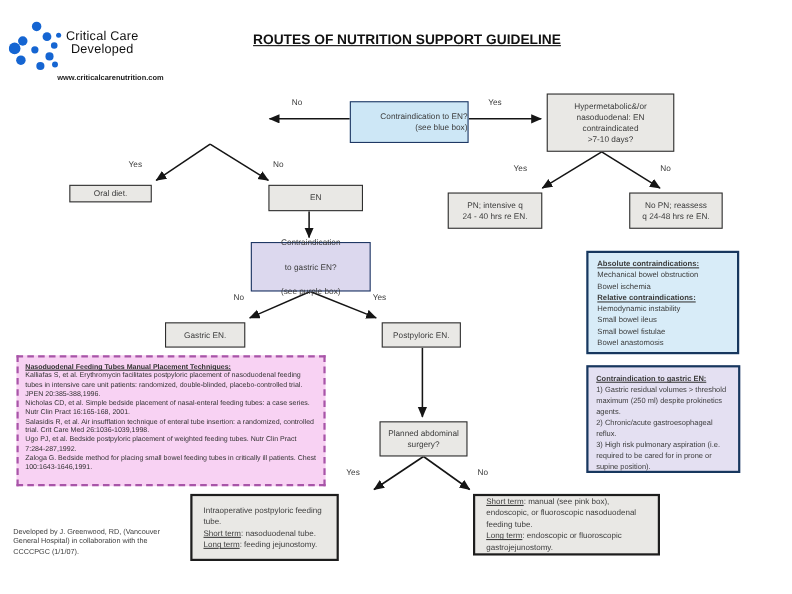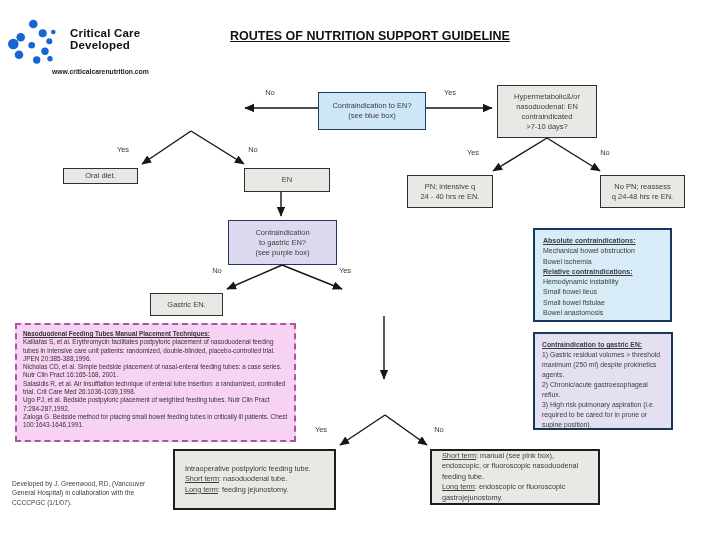--- a/index.html
+++ b/index.html
@@ -1,27 +1,27 @@
 <!DOCTYPE html>
 <html><head>
 <meta charset="utf-8">
 <style>
   html,body{margin:0;padding:0;}
   body{font-family:"Liberation Sans",sans-serif;background:#888;}
   .page{position:relative;width:720px;height:540px;background:#ffffff;overflow:hidden;}
 
   
   .logo-icon{position:absolute;left:8px;top:18px;}
-  .logo-text{position:absolute;left:70px;top:27px;font-weight:bold;font-size:11.5px;line-height:12px;color:#111;letter-spacing:.2px;}
+  .logo-text{position:absolute;left:60px;top:27px;font-weight:normal;font-size:11.5px;line-height:12px;color:#111;letter-spacing:.2px;text-align:center;}
   .website{position:absolute;left:52px;top:68px;font-size:6.8px;font-weight:bold;color:#222;}
   .title{position:absolute;left:220px;top:29px;width:300px;text-align:center;font-size:12.5px;font-weight:bold;text-decoration:underline;color:#111;}
 
   
   .node{position:absolute;background:#e9e8e5;border:1.5px solid #2f2f2f;display:flex;flex-direction:column;align-items:center;justify-content:center;text-align:center;font-size:7.5px;line-height:10px;color:#3c3c3c;box-sizing:border-box;}
-  .node.blue{background:#cde7f6;border-color:#1f3864;}
+  .node.blue{background:#cde7f6;border-color:#1f3864;align-items:flex-end;}
   .node.purple{background:#dcd8ee;border-color:#1f3864;}
   .node.thick{border-width:2px;border-color:#1d1d1d;}
 
   
   .infobox{position:absolute;box-sizing:border-box;text-align:left;color:#3c3c3c;}
   .blue-info{background:#d8ecf8;border:2.5px solid #17375e;font-size:7px;line-height:10.3px;padding:6px 8px;}
   .purple-info{background:#e4e0f2;border:2.5px solid #17375e;font-size:6.8px;line-height:10px;padding:6px 7px;}
   .pink-box{background:#f8d2f3;border:2px dashed #a855a8;font-size:6.4px;line-height:8.3px;padding:5px 6px;color:#333;}
   .bottom-box{justify-content:center;align-items:flex-start;text-align:left;font-size:7.3px;line-height:10.5px;padding:8px 10px;}
 
@@ -80,58 +80,65 @@
       <line x1="385" y1="415" x2="427" y2="445" marker-end="url(#ah)"></line>
     </g>
   </svg>
 
 
   <div class="node blue" style="left:318px;top:92px;width:108px;height:38px;">
     <div>Contraindication to EN?</div>
     <div>(see blue box)</div>
   </div>
 
-  <div class="node" style="left:497px;top:85px;width:100px;height:53px;">
+  <div class="node" style="left:497px;top:85px;width:116px;height:53px;">
     <div>Hypermetabolic&amp;/or</div>
     <div>nasoduodenal: EN</div>
     <div>contraindicated</div>
     <div>&gt;7-10 days?</div>
   </div>
 
   <div class="node" style="left:63px;top:168px;width:75px;height:16px;">
     <div>Oral diet.</div>
   </div>
 
   <div class="node" style="left:244px;top:168px;width:86px;height:24px;">
     <div>EN</div>
   </div>
 
   <div class="node" style="left:407px;top:175px;width:86px;height:33px;">
     <div>PN; intensive q</div>
     <div>24 - 40 hrs re EN.</div>
   </div>
 
-  <div class="node" style="left:600px;top:175px;width:85px;height:33px;">
+  <div class="node" style="left:572px;top:175px;width:85px;height:33px;">
     <div>No PN; reassess</div>
     <div>q 24-48 hrs re EN.</div>
   </div>
 
-  <div class="node purple" style="left:228px;top:220px;width:109px;height:45px;">
+  <div class="node purple" style="left:228px;top:220px;width:109px;height:45px;gap:12px;">
     <div>Contraindication</div>
     <div>to gastric EN?</div>
     <div>(see purple box)</div>
   </div>
 
   <div class="node" style="left:150px;top:293px;width:73px;height:23px;">
     <div>Gastric EN.</div>
   </div>
 
+  <div class="node" style="left:347px;top:293px;width:72px;height:23px;">
+    <div>Postpyloric EN.</div>
+  </div>
 
+  <div class="node" style="left:345px;top:383px;width:80px;height:32px;">
+    <div>Planned abdominal</div>
+    <div>surgery?</div>
+  </div>
 
-  <div class="node thick bottom-box" style="left:173px;top:449px;width:163px;height:61px;">
+  <div class="node thick bottom-box" style="left:173px;top:449px;width:135px;height:61px;">
     <div>Intraoperative postpyloric feeding tube.</div>
     <div><span class="u">Short term</span><span>: nasoduodenal tube.</span></div>
     <div><span class="u">Long term</span><span>: feeding jejunostomy.</span></div>
   </div>
 
   <div class="node thick bottom-box" style="left:430px;top:449px;width:170px;height:56px;">
     <div><span class="u">Short term</span><span>: manual (see pink box), endoscopic, or fluoroscopic nasoduodenal feeding  tube.</span></div>
     <div><span class="u">Long term</span><span>: endoscopic or fluoroscopic gastrojejunostomy.</span></div>
   </div>
 

